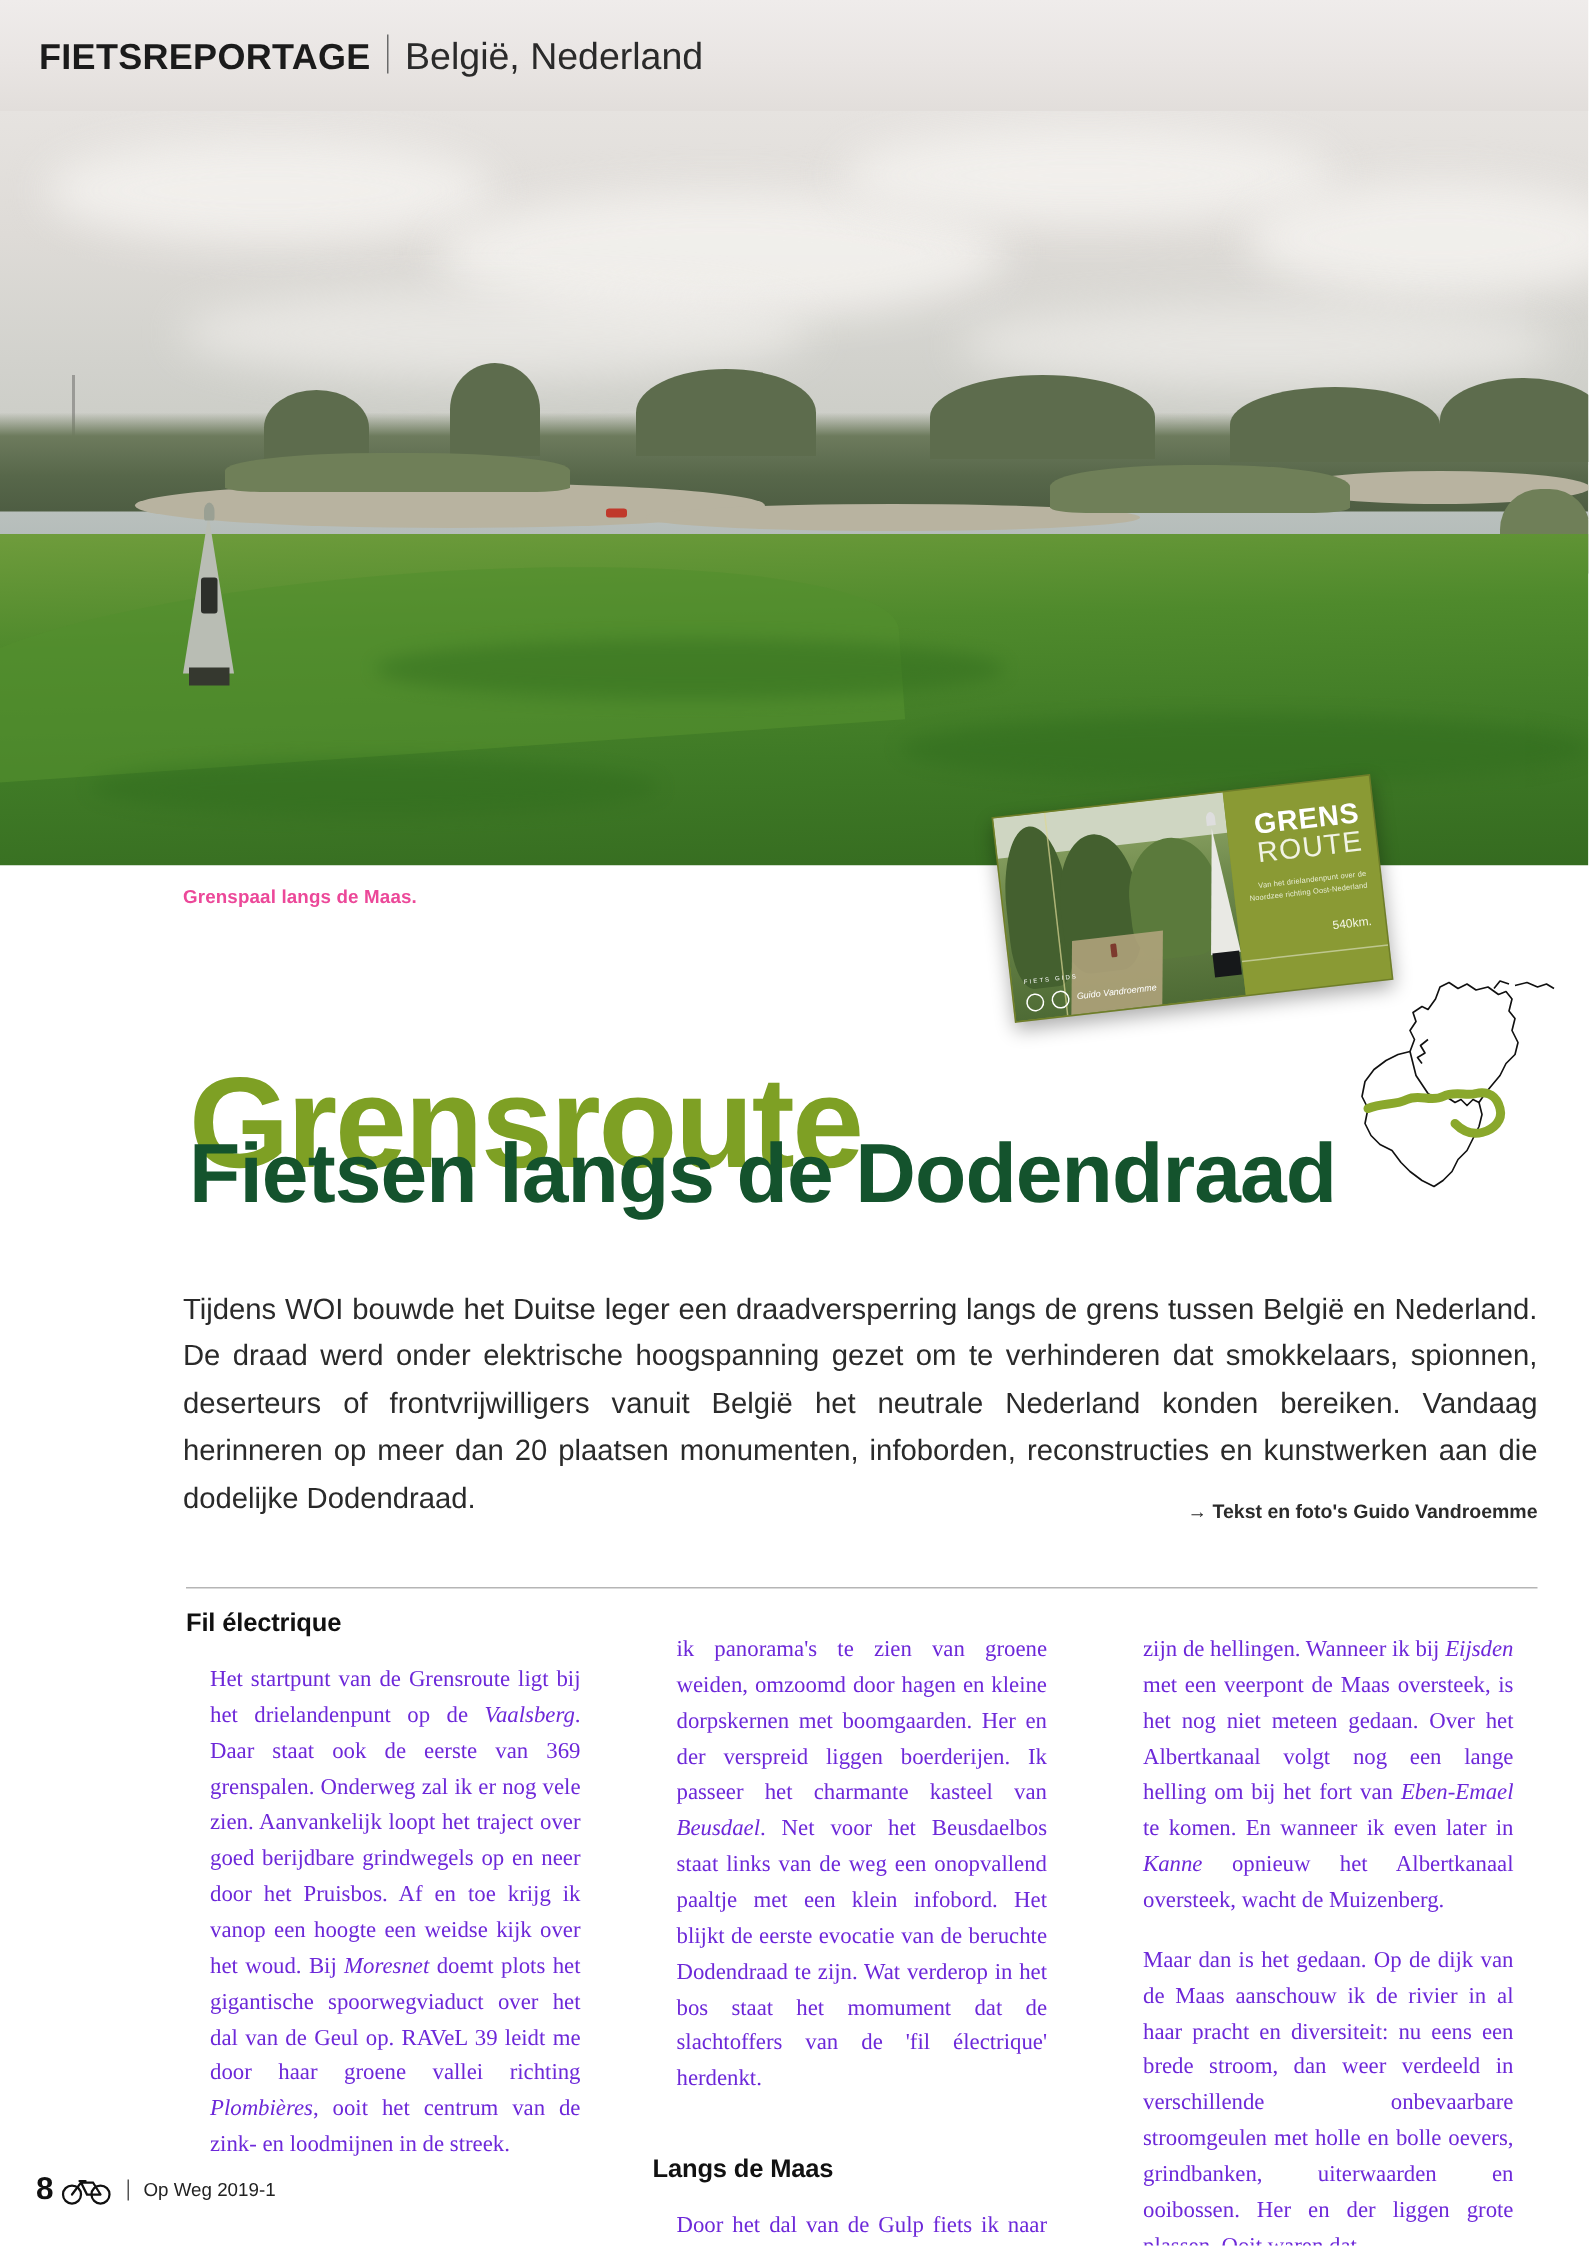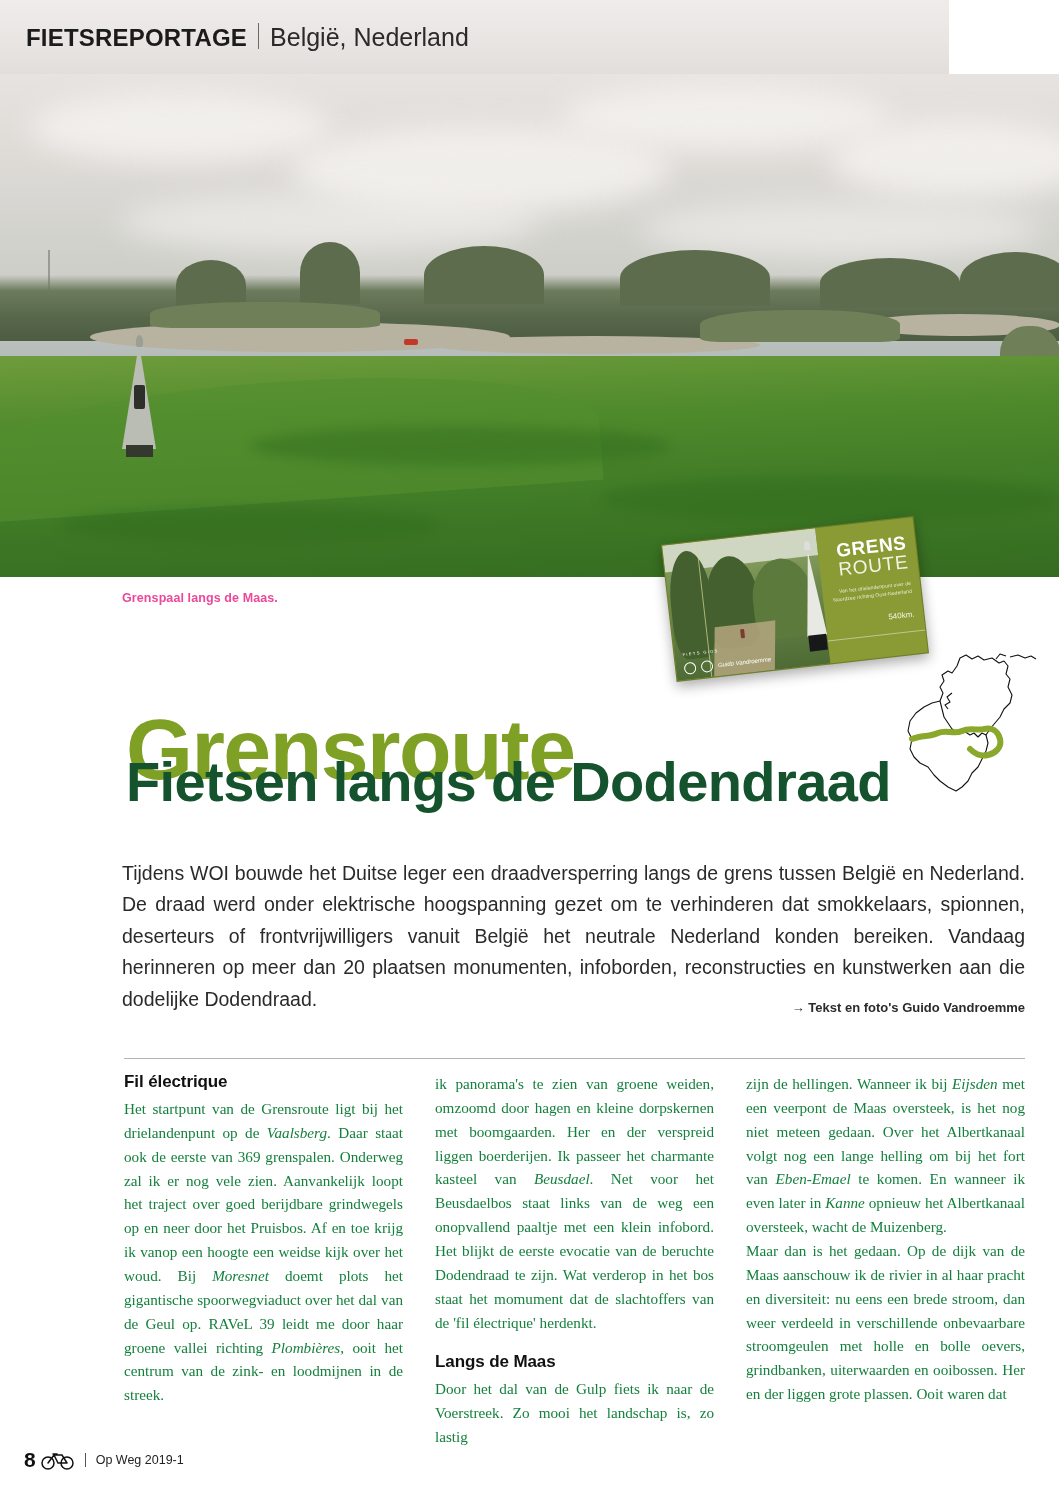--- a/index.html
+++ b/index.html
@@ -1,21 +1,21 @@
 <!DOCTYPE html>
 <html><head>
 <meta charset="utf-8">
 <title>Grensroute</title>
 <style>
   html,body{margin:0;padding:0;background:#fff;}
   body{width:1059px;height:1497px;position:relative;overflow:hidden;
        font-family:"Liberation Sans",sans-serif;color:#1a1a1a;}
 
   
-  .page-header{position:absolute;left:0;top:0;width:949px;height:74px;
+  .page-header{position:absolute;left:0;top:0;width:1059px;height:74px;
      background:linear-gradient(180deg,#efeceb 0%,#e9e5e3 55%,#e2dedb 100%);}
   .header-inner{position:absolute;left:26px;top:20px;display:flex;align-items:baseline;}
   .kicker{font-weight:bold;font-size:24px;letter-spacing:.2px;color:#1b1b1b;}
   .kicker-sep{display:inline-block;width:1px;height:26px;background:#6a6a6a;
      margin:0 11px;position:relative;top:3px;}
   .kicker-sub{font-size:25px;color:#2a2a2a;font-weight:400;}
 
   
   .hero{position:absolute;left:0;top:74px;width:1059px;height:503px;overflow:hidden;}
   .sky{position:absolute;left:0;top:0;width:100%;height:47%;
@@ -104,23 +104,23 @@
      line-height:1.62;color:#2a2a2a;text-align:justify;}
   .byline{position:absolute;right:34px;top:1000px;font-size:13px;color:#2b2b2b;font-weight:bold;}
 
   
   .rule{position:absolute;left:124px;top:1058px;width:901px;height:1px;background:#b5b5b5;}
   .cols{position:absolute;left:124px;top:1072px;width:901px;height:350px;
      display:flex;gap:32px;}
   .col{width:279px;}
   .sec-head{font-family:"Liberation Sans",sans-serif;font-weight:bold;
      font-size:17px;color:#111;margin:0 0 5px 0;letter-spacing:-.1px;}
-  .sec-head.spaced{margin-top:18px;}
+  .sec-head.spaced{margin-top:38px;}
   .body-p{font-family:"Liberation Serif",serif;font-size:15.2px;line-height:1.57;
-     text-align:justify;color:#15803d;margin:0;hyphens:auto;}
+     text-align:justify;color:#6d28d9;margin:16px;hyphens:auto;}
   .body-p + .body-p{margin-top:0;}
   em{font-style:italic;}
 
   
   .footer{position:absolute;left:24px;top:1448px;display:flex;align-items:center;gap:5px;}
   .pagenum{font-size:21px;font-weight:bold;color:#111;}
   .foot-sep{display:inline-block;width:1px;height:14px;background:#555;margin:0 5px;}
   .foot-text{font-size:12.5px;color:#222;}
 </style>
 </head>

